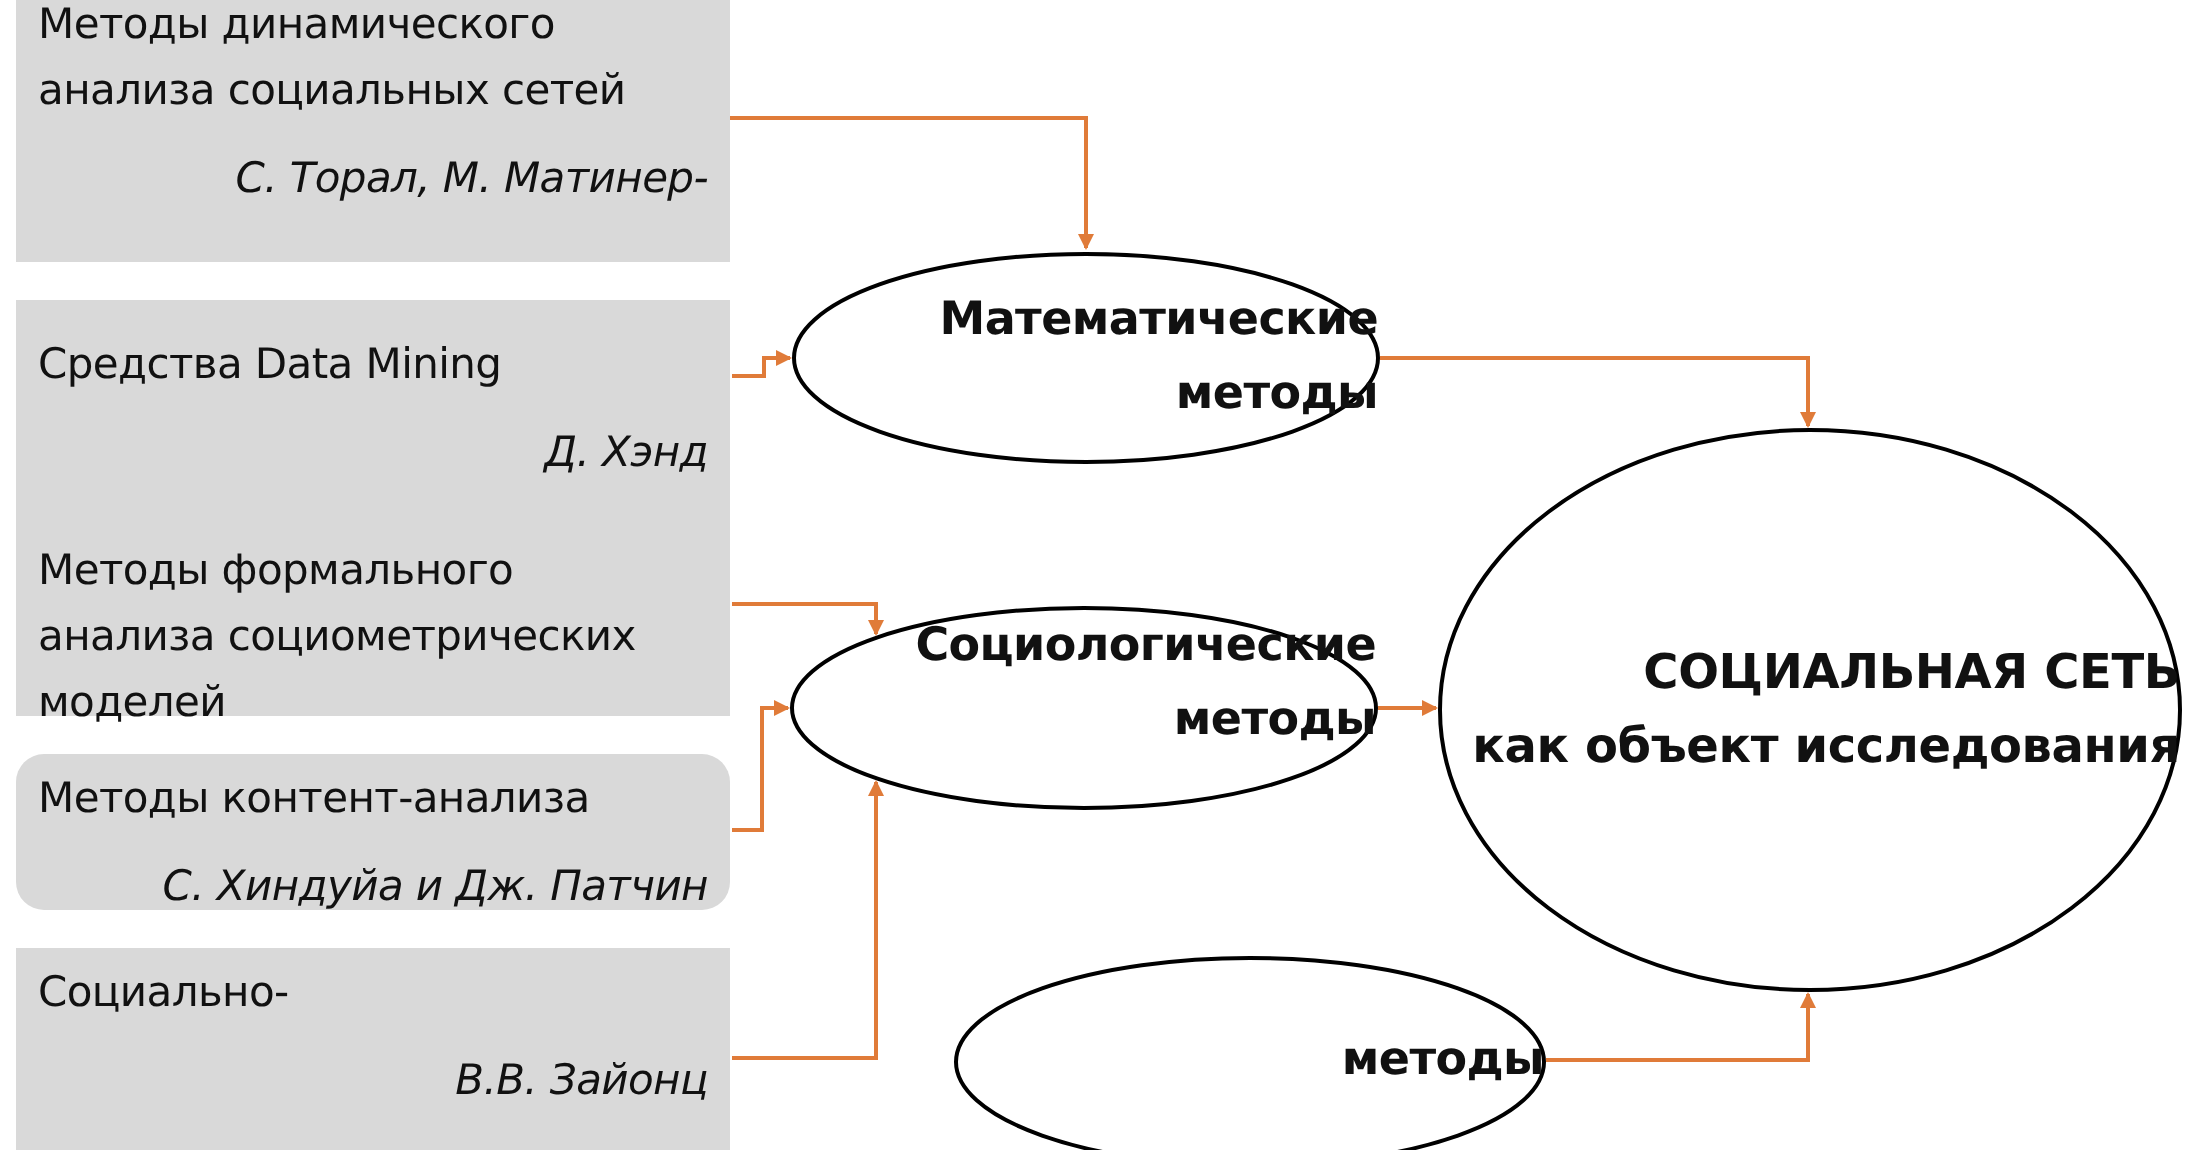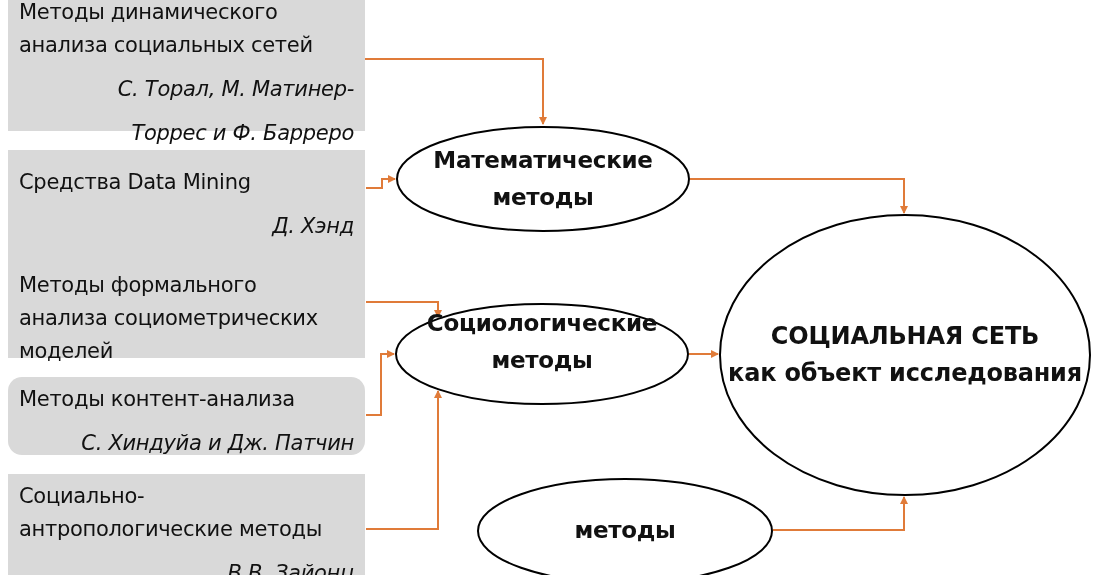--- a/index.html
+++ b/index.html
@@ -3,55 +3,53 @@
 <meta charset="utf-8">
 <style>
   html, body { margin: 0; padding: 0; background: #ffffff; }
   body { width: 1095px; height: 575px; position: relative; overflow: hidden;
          font-family: "DejaVu Sans", "Liberation Sans", sans-serif; color: #111; }
   .src-box { position: absolute; left: 8px; width: 357px; background: #d9d9d9;
              box-sizing: border-box; padding: 0 11px; font-size: 21px; line-height: 33px; }
   .src-box .line { display: block; white-space: nowrap; letter-spacing: -0.3px; }
   .src-box .author { display: block; text-align: right; font-style: italic; white-space: nowrap; letter-spacing: -0.3px; margin-top: 11px; }
   svg.links { position: absolute; left: 0; top: 0; }
-  .node { position: absolute; display: flex; flex-direction: column; align-items: center;
+  .node { position: absolute; display: flex; flex-direction: column; align-items: flex-end;
           justify-content: center; text-align: center; font-weight: bold; color: #111; }
   .node span { display: block; white-space: nowrap; }
   .method { font-size: 23px; line-height: 37px; letter-spacing: -0.3px; }
   .center { font-size: 24px; line-height: 37px; letter-spacing: -0.2px; }
 </style>
 </head>
 <body>
 
 <div class="src-box" style="top:-4px;height:135px;padding-top:0;">
   <span class="line">Методы динамического</span>
   <span class="line">анализа социальных сетей</span>
   <span class="author">С. Торал, М. Матинер-</span>
-  <span class="author">Торрес и Ф. Баррерo</span>
 </div>
 
 <div class="src-box" style="top:150px;height:98px;padding-top:16px;">
   <span class="line">Средства Data Mining</span>
   <span class="author">Д. Хэнд</span>
 </div>
 
 <div class="src-box" style="top:248px;height:110px;padding-top:21px;">
   <span class="line">Методы формального</span>
   <span class="line">анализа социометрических</span>
   <span class="line">моделей</span>
 </div>
 
 <div class="src-box" style="top:377px;height:78px;padding-top:6px;border-radius:14px;">
   <span class="line">Методы контент-анализа</span>
   <span class="author">С. Хиндуйа и Дж. Патчин</span>
 </div>
 
 <div class="src-box" style="top:474px;height:110px;padding-top:6px;">
   <span class="line">Социально-</span>
-  <span class="line">антропологические методы</span>
   <span class="author">В.В. Зайонц</span>
 </div>
 
 <svg class="links" width="1095" height="575" viewBox="0 0 1095 575">
   <defs>
     <marker id="arr" markerWidth="8" markerHeight="8" refX="7" refY="4" orient="auto" markerUnits="userSpaceOnUse">
       <path d="M0,0 L8,4 L0,8 z" fill="#E07B39"></path>
     </marker>
   </defs>
 

